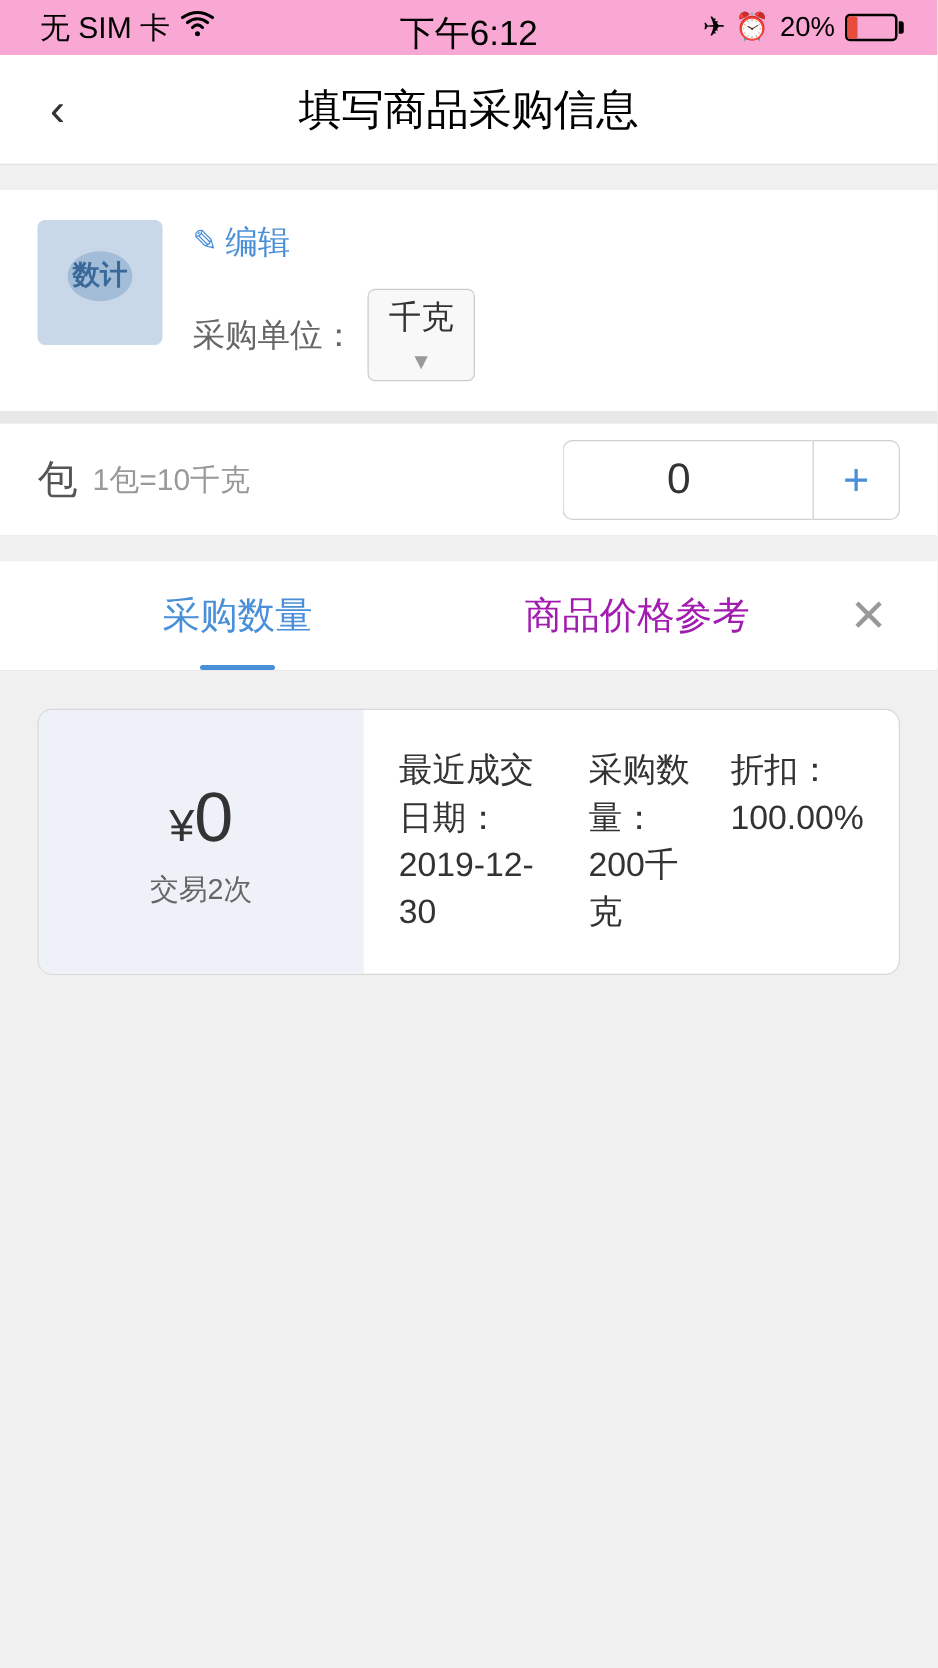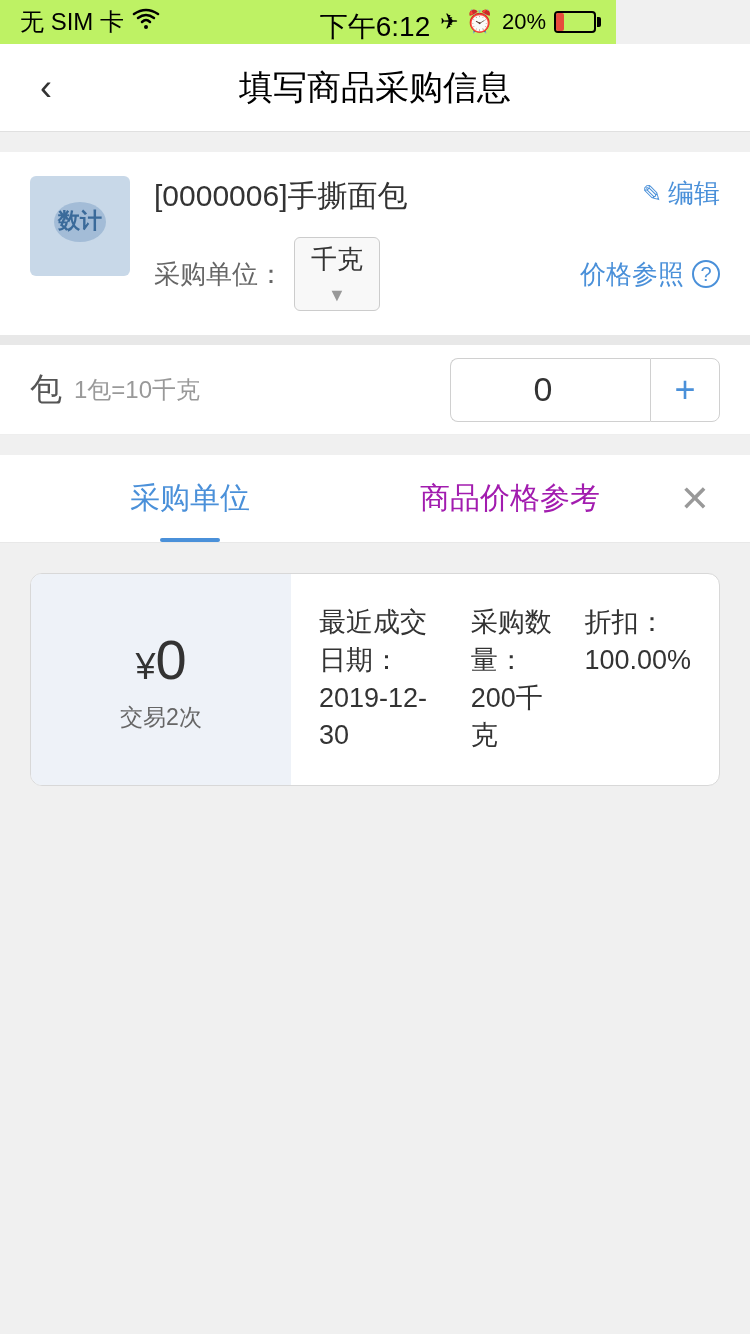--- a/index.html
+++ b/index.html
@@ -7,27 +7,27 @@
     body {
       width: 750px;
       min-height: 1334px;
       font-family: -apple-system, "PingFang SC", "Helvetica Neue", sans-serif;
       background: #f0f0f0;
       overflow-x: hidden;
     }
 
     
     .status-bar {
-      width: 616px;
+      width: 750px;
       height: 44px;
-      background: #bef264;
+      background: #f9a8d4;
       display: flex;
       align-items: center;
       justify-content: space-between;
-      padding: 0 20px;
+      padding: 0 32px;
       font-size: 26px;
     }
     .status-left {
       display: flex;
       align-items: center;
       gap: 8px;
       font-size: 24px;
       color: #000;
     }
     .status-center {
@@ -391,60 +391,53 @@
   <div class="product-image">
     <span class="product-image-icon">
       <svg width="60" height="60" viewBox="0 0 60 60">
         <ellipse cx="30" cy="30" rx="26" ry="20" fill="#8aaacc" opacity="0.6"></ellipse>
         <text x="30" y="36" text-anchor="middle" font-size="22" fill="#3a6a9a" font-weight="bold">数计</text>
       </svg>
     </span>
   </div>
   <div class="product-info">
     <div class="product-header">
-      <span class="product-name">
-        <span>[0000006]</span><span>手撕面包</span>
-      </span>
       <span class="edit-btn">
         <span class="edit-icon">✎</span>
         <span>编辑</span>
       </span>
     </div>
     <div class="product-unit-row">
       <div style="display:flex;align-items:center;">
         <span class="unit-label">采购单位：</span>
         <div class="unit-select">
           <span>千克</span>
           <span class="unit-chevron">▼</span>
         </div>
       </div>
-      <div class="price-ref">
-        <span>价格参照</span>
-        <div class="price-ref-icon">?</div>
-      </div>
     </div>
   </div>
 </div>
 
 <div class="divider-bar"></div>
 
 <div class="quantity-row">
   <div class="quantity-label-wrap">
     <span class="quantity-unit-badge">包</span>
     <span class="quantity-sub">1包=10千克</span>
   </div>
   <div class="quantity-input-wrap">
     <input class="quantity-input" type="number" value="0" style="">
     <button class="quantity-plus-btn">+</button>
   </div>
 </div>
 
 <div class="tabs-bar">
   <div class="tab-item">
-    <span class="tab-label active">采购单位</span>
+    <span class="tab-label active">采购数量</span>
     <div class="tab-indicator"></div>
   </div>
   <div class="tab-item">
     <span class="tab-label inactive">商品价格参考</span>
   </div>
   <span class="tab-close">✕</span>
 </div>
 
 <div class="content-area">
 

